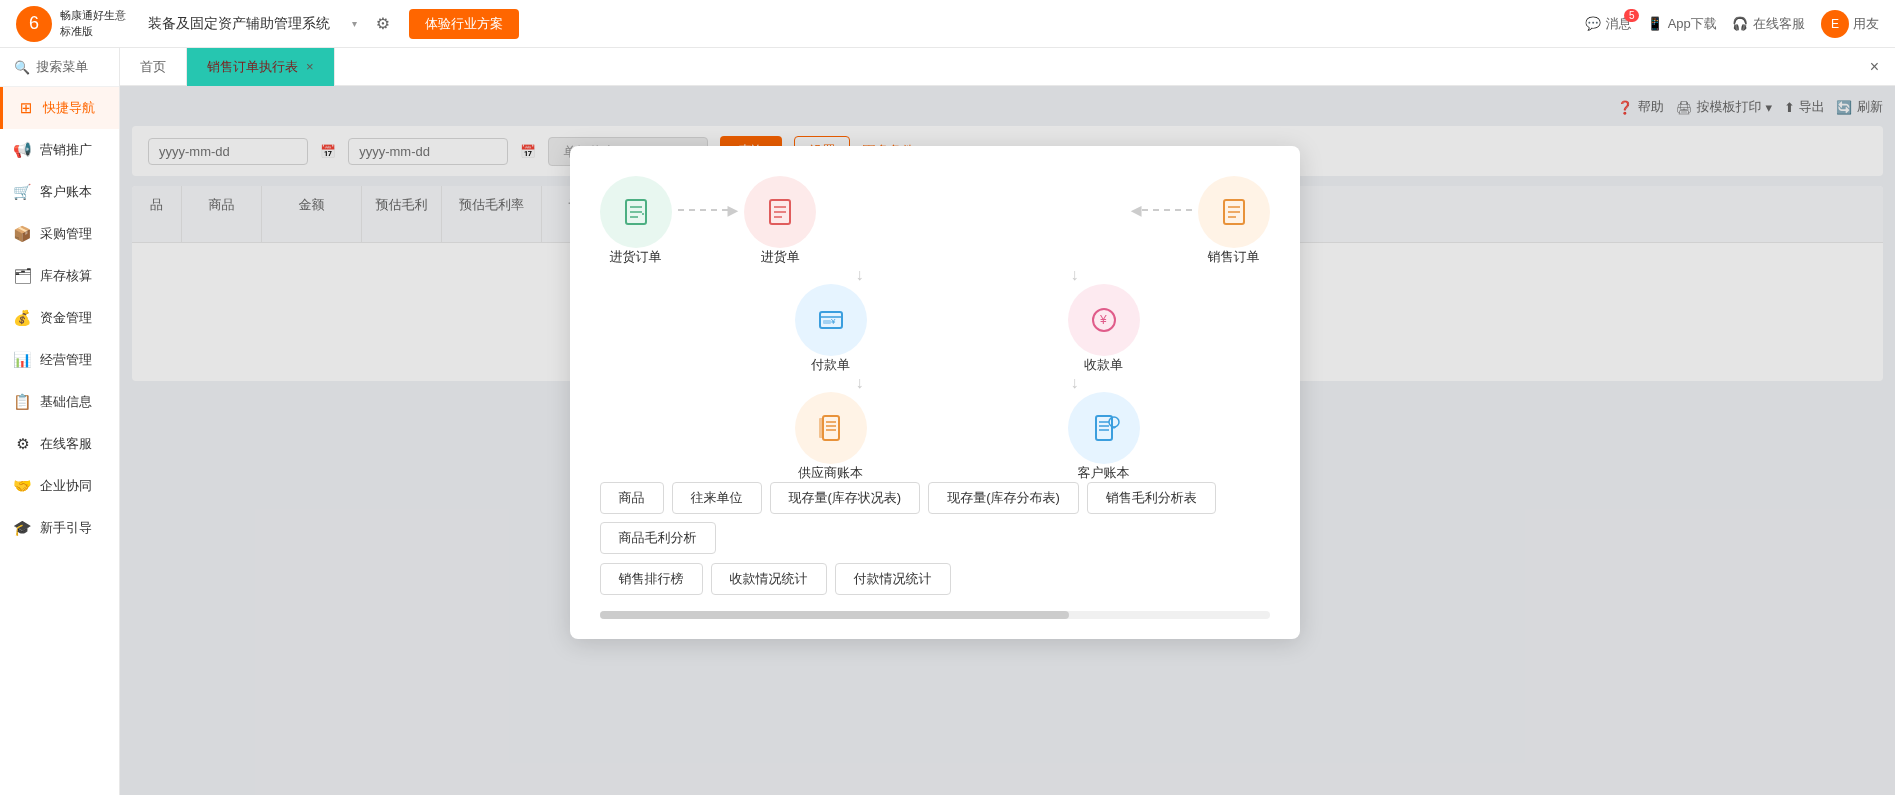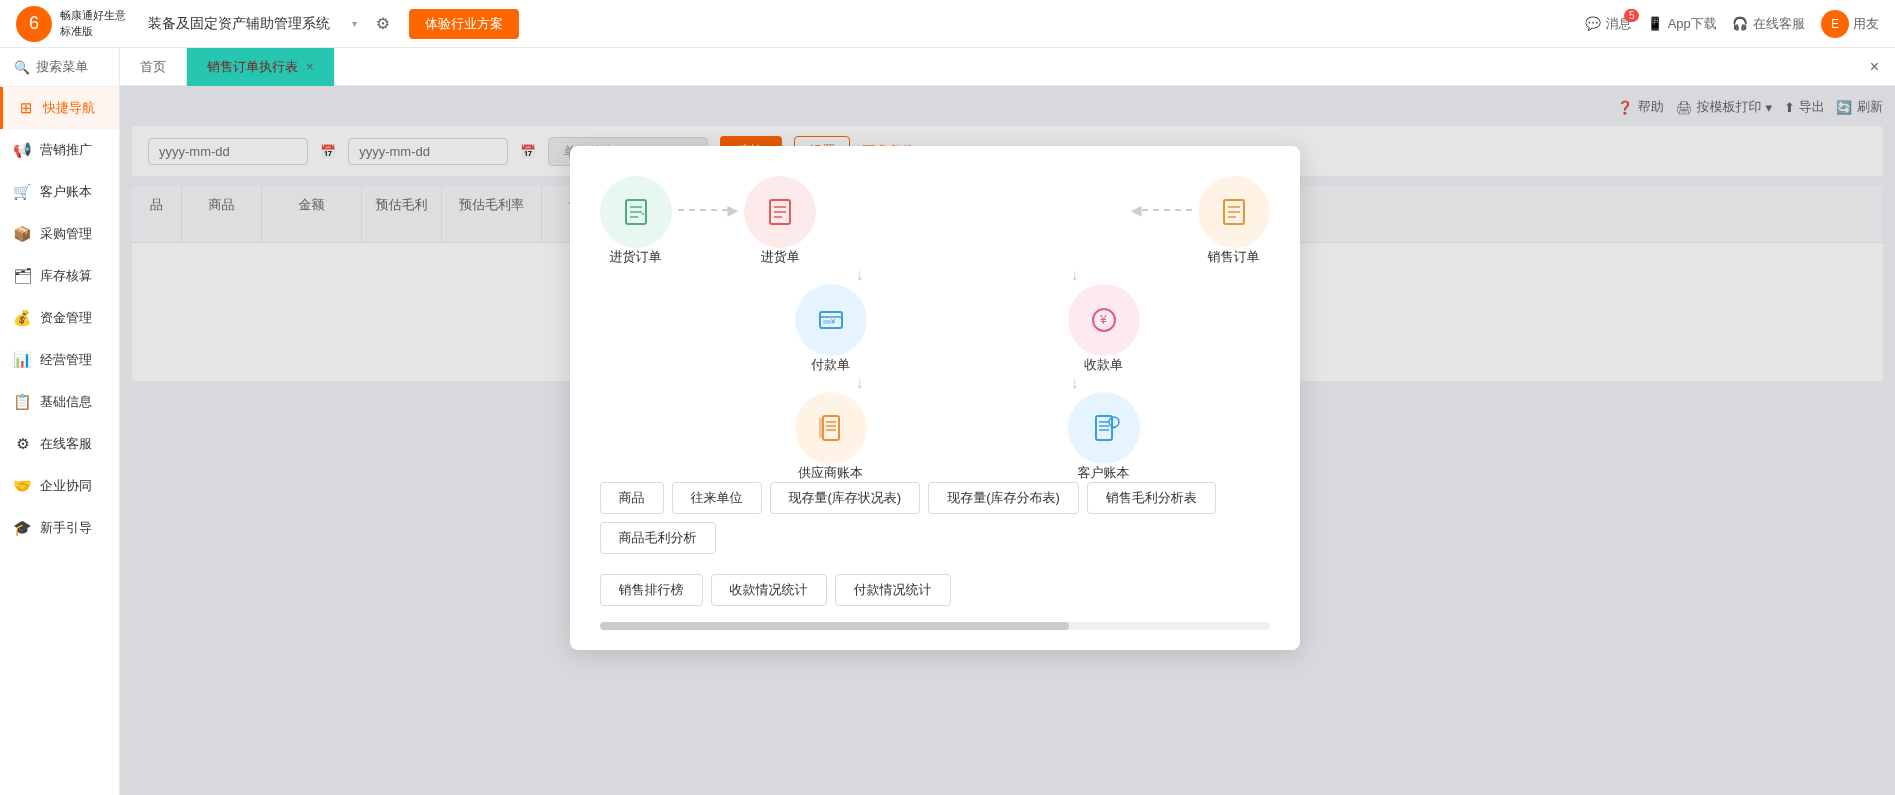--- a/index.html
+++ b/index.html
@@ -384,21 +384,21 @@
         </div>
 
         <div class="common-btns">
           <button class="common-btn">商品</button>
           <button class="common-btn">往来单位</button>
           <button class="common-btn">现存量(库存状况表)</button>
           <button class="common-btn">现存量(库存分布表)</button>
           <button class="common-btn">销售毛利分析表</button>
           <button class="common-btn">商品毛利分析</button>
         </div>
-        <div class="common-btns" style="margin-top:20px;">
+        <div class="common-btns" style="margin-top:9px;">
           <button class="common-btn">销售排行榜</button>
           <button class="common-btn">收款情况统计</button>
           <button class="common-btn">付款情况统计</button>
         </div>
 
         <div class="modal-scrollbar">
           <div class="modal-scrollbar-thumb"></div>
         </div>
       </div>
     </div>

